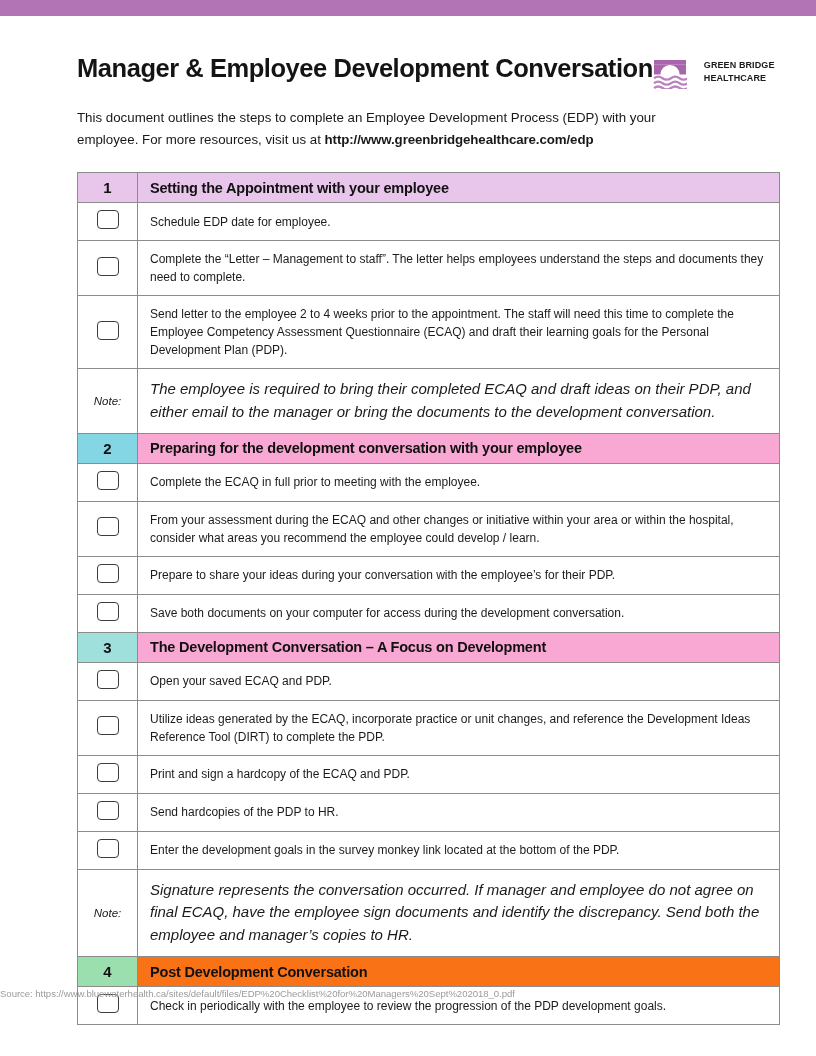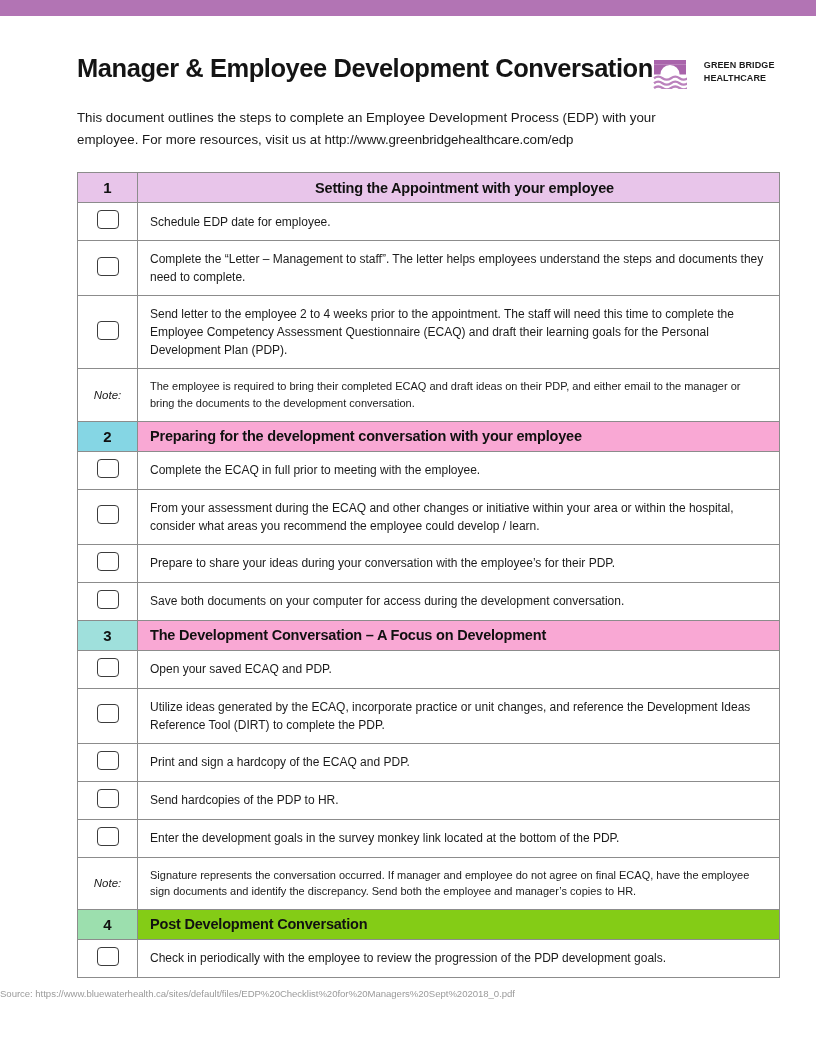--- a/index.html
+++ b/index.html
@@ -69,21 +69,21 @@
 
   
   .intro {
     margin-top: 18px;
     font-size: 13.3px;
     line-height: 1.62;
     color: #191919;
     max-width: 640px;
   }
   .intro .url {
-    font-weight: normal;
+    font-weight: bold;
     letter-spacing: -0.1px;
   }
 
   
   .checklist {
     margin-top: 22px;
     border: 1px solid #8c8c8c;
     border-collapse: collapse;
     width: 703px;
     table-layout: fixed;
@@ -136,21 +136,22 @@
 
   
   td.note-label {
     text-align: center;
     font-size: 11.5px;
     font-style: italic;
     color: #1b1b1b;
   }
   td.note-cell {
     padding: 9px 12px 9px 12px;
-    font-size: 11px;
+    font-size: 15px;
+    font-style: italic;
     line-height: 1.52;
     color: #1b1b1b;
     margin-top: 40px;
   }
 
   
   .footer {
     position: absolute;
     left: 0;
     right: 0;
@@ -188,21 +189,21 @@
   <p class="intro"><span>This document outlines the steps to complete an Employee Development Process (EDP) with your employee. For more resources, visit us at </span><span class="url">http://www.greenbridgehealthcare.com/edp</span></p>
 
   <table class="checklist">
     <colgroup>
         <col class="col-left">
         <col>
       </colgroup>
     <tbody>
         <tr class="section-row">
           <td class="section-num" style="background: rgb(232, 197, 234);">1</td>
-          <td class="section-title" style="background: rgb(232, 197, 234); text-align: center;">Setting the Appointment with your employee</td>
+          <td class="section-title" style="background: rgb(232, 197, 234);">Setting the Appointment with your employee</td>
         </tr>
         <tr>
           <td class="check-cell"><span class="checkbox"></span></td>
           <td class="task-cell">Schedule EDP date for employee.</td>
         </tr>
         <tr>
           <td class="check-cell"><span class="checkbox"></span></td>
           <td class="task-cell">Complete the “Letter – Management to staff”. The letter helps employees understand the steps and documents they need to complete.</td>
         </tr>
         <tr>
@@ -256,21 +257,21 @@
         <tr>
           <td class="check-cell"><span class="checkbox"></span></td>
           <td class="task-cell">Enter the development goals in the survey monkey link located at the bottom of the PDP.</td>
         </tr>
         <tr>
           <td class="note-label">Note:</td>
           <td class="note-cell">Signature represents the conversation occurred. If manager and employee do not agree on final ECAQ, have the employee sign documents and identify the discrepancy. Send both the employee and manager’s copies to HR.</td>
         </tr>
         <tr class="section-row">
           <td class="section-num" style="background: rgb(156, 223, 174);">4</td>
-          <td class="section-title" style="background: #84cc16;">Post Development Conversation</td>
+          <td class="section-title" style="background: #f97316;">Post Development Conversation</td>
         </tr>
         <tr>
           <td class="check-cell"><span class="checkbox"></span></td>
           <td class="task-cell">Check in periodically with the employee to review the progression of the PDP development goals.</td>
         </tr>
       </tbody>
   </table>
 
 </div>
 

